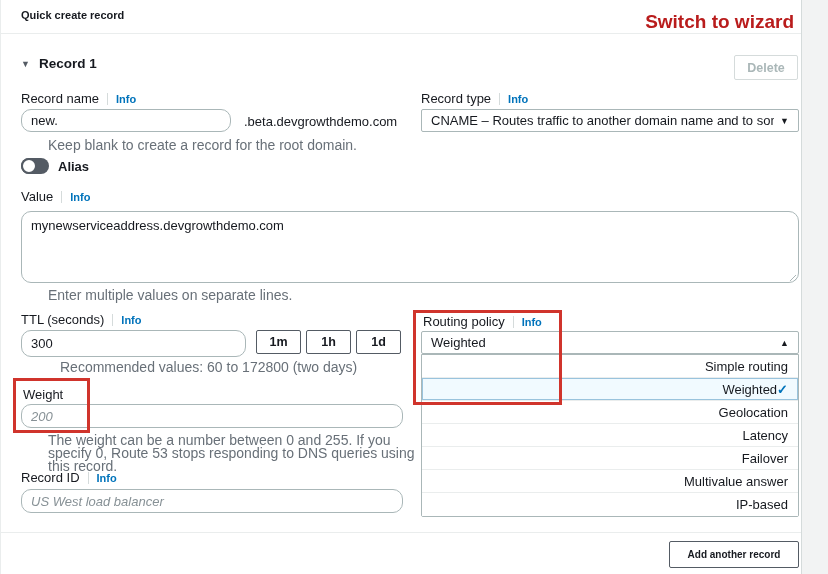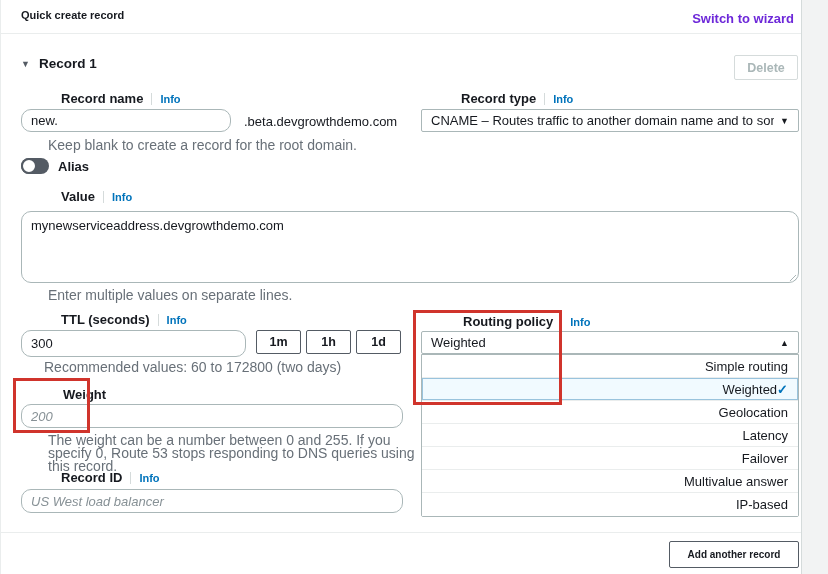--- a/index.html
+++ b/index.html
@@ -5,37 +5,37 @@
   * { margin:0; padding:0; box-sizing:border-box; }
   html,body { background:#fff; }
   .page {
     position:relative; width:828px; height:574px; background:#ffffff;
     font-family:"Liberation Sans", sans-serif; color:#16191f; overflow:hidden;
     border-left:1px solid #eaeded;
   }
   .right-strip { position:absolute; left:800px; top:0; width:28px; height:574px;
     background:#f2f3f3; border-left:1px solid #d5dbdb; }
   .page-title { position:absolute; left:20px; top:9px; font-size:11px; font-weight:bold; }
-  .switch-link { position:absolute; right:34px; top:11px; font-size:13px; font-weight:bold;
-    color:#6d28d9; text-decoration:none; cursor:pointer; }
+  .switch-link { position:absolute; right:34px; top:11px; font-size:19px; font-weight:bold;
+    color:#b91c1c; text-decoration:none; cursor:pointer; }
   .header-divider { position:absolute; left:0; top:33px; width:800px; height:1px; background:#eaeded; }
 
   .record-header { position:absolute; left:20px; top:56px; display:flex; align-items:center; }
   .caret { font-size:9px; color:#545b64; margin-right:9px; }
   .record-title { font-size:13.5px; font-weight:bold; }
 
   .btn { display:flex; align-items:center; justify-content:center;
     background:#fff; border-radius:2px; font-weight:bold; font-size:12.5px; cursor:pointer; }
   .delete-btn { position:absolute; left:733px; top:55px; width:64px; height:25px;
     border:1px solid #d5dbdb; color:#aab7b8; cursor:not-allowed; }
   .add-btn { position:absolute; left:668px; top:541px; width:130px; height:27px;
     border:1px solid #545b64; color:#16191f; font-size:10px; }
 
   .lbl-row { position:absolute; display:flex; align-items:center; }
-  .lbl { font-size:13px; font-weight:bold; color:#16191f;margin-left:40px; }
+  .lbl { font-size:13px; font-weight:normal; color:#16191f; }
   .lbl-sep { width:1px; height:12px; background:#d5dbdb; margin:0 8px; }
   .info { font-size:11px; font-weight:bold; color:#0073bb; cursor:pointer; }
 
   .field { position:absolute; border:1px solid #aab7b8; border-radius:10px; background:#fff;
     font-family:"Liberation Sans", sans-serif; font-size:13px; color:#16191f; padding:0 9px; outline:none; }
   input.field::placeholder { font-style:italic; color:#879196; opacity:1; }
 
   .hint { position:absolute; font-size:14px; color:#687078; line-height:13px;padding-left:27px; }
 
   .select { position:absolute; border:1px solid #aab7b8; border-radius:2px; background:#fff;
@@ -126,21 +126,21 @@
     <span class="lbl">TTL (seconds)</span>
     <span class="lbl-sep"></span>
     <span class="info">Info</span>
   </div>
   <input class="field" style="left: 20px; top: 330px; width: 225px; height: 27px;" value="300">
   <div class="ttl-buttons">
       <div class="ttl-btn">1m</div>
       <div class="ttl-btn">1h</div>
       <div class="ttl-btn">1d</div>
     </div>
-  <div class="hint" style="left:16px; top:361px;">Recommended values: 60 to 172800 (two days)</div>
+  <div class="hint" style="left:32px; top:361px;">Recommended values: 60 to 172800 (two days)</div>
 
   <div class="lbl-row" style="left:422px; top:314px;">
     <span class="lbl">Routing policy</span>
     <span class="lbl-sep"></span>
     <span class="info">Info</span>
   </div>
   <div class="select" style="left:420px; top:331px; width:378px; height:23px;">
     <span class="sel-text">Weighted</span>
     <span class="sel-caret">▲</span>
   </div>

